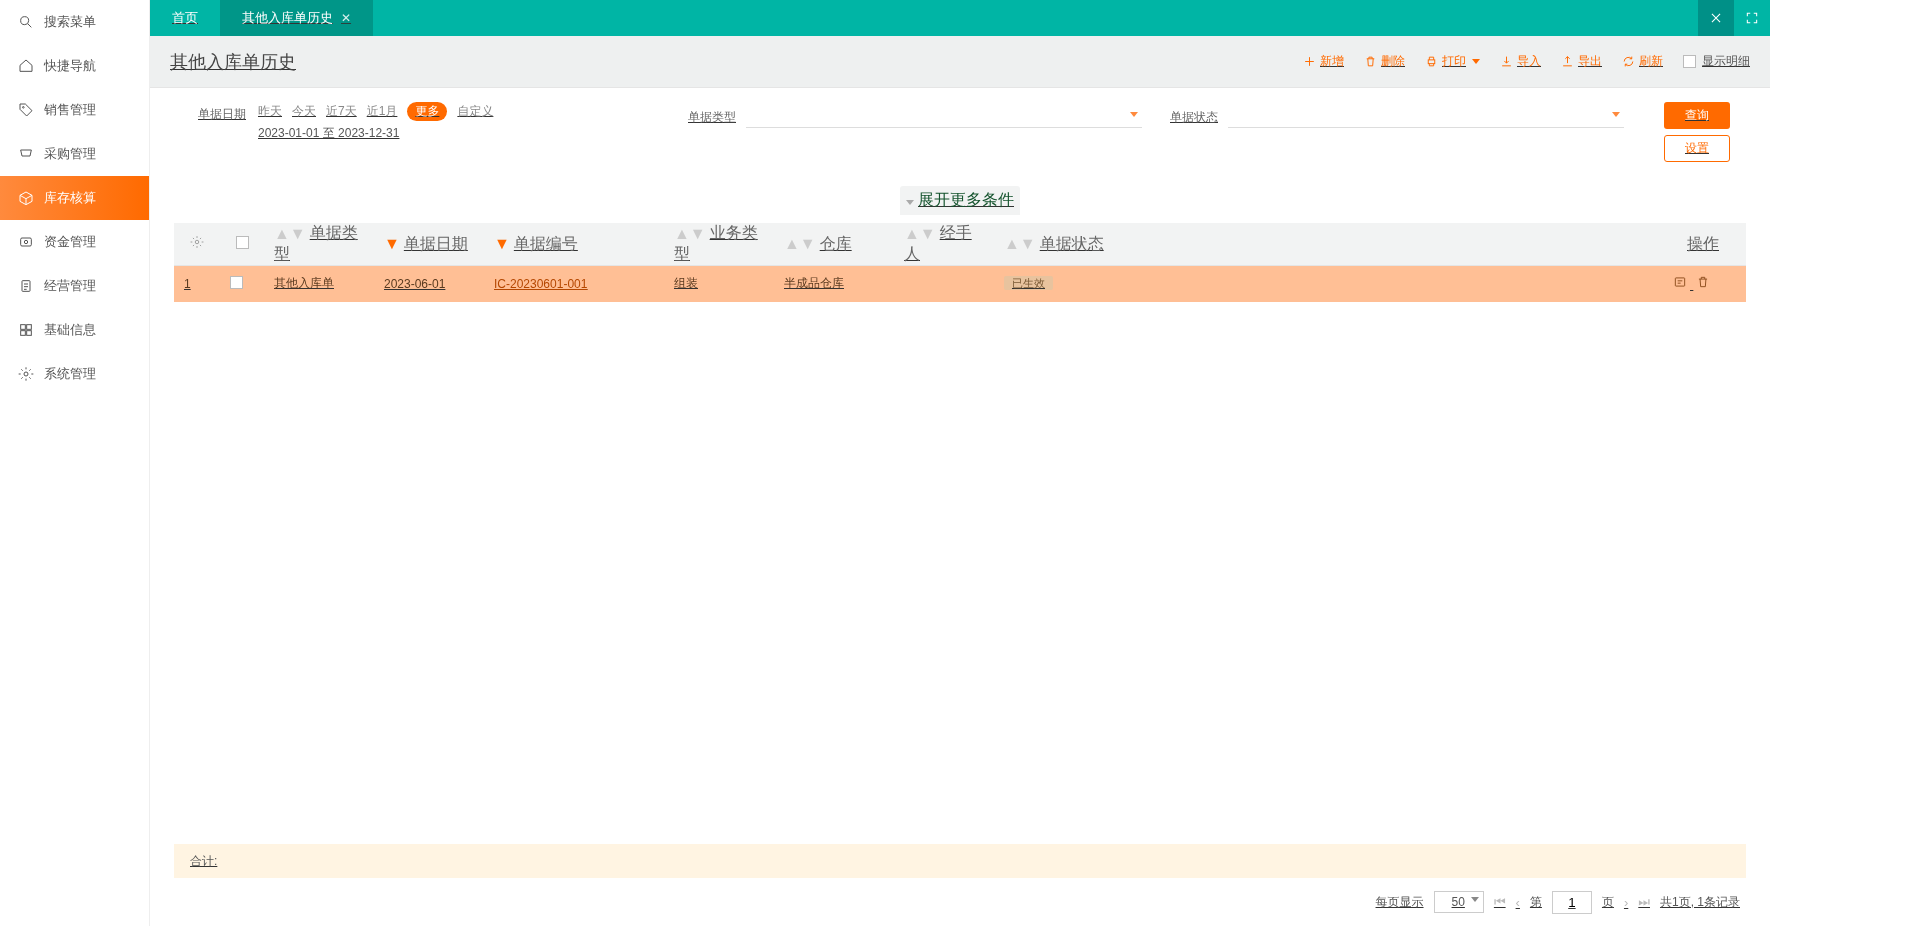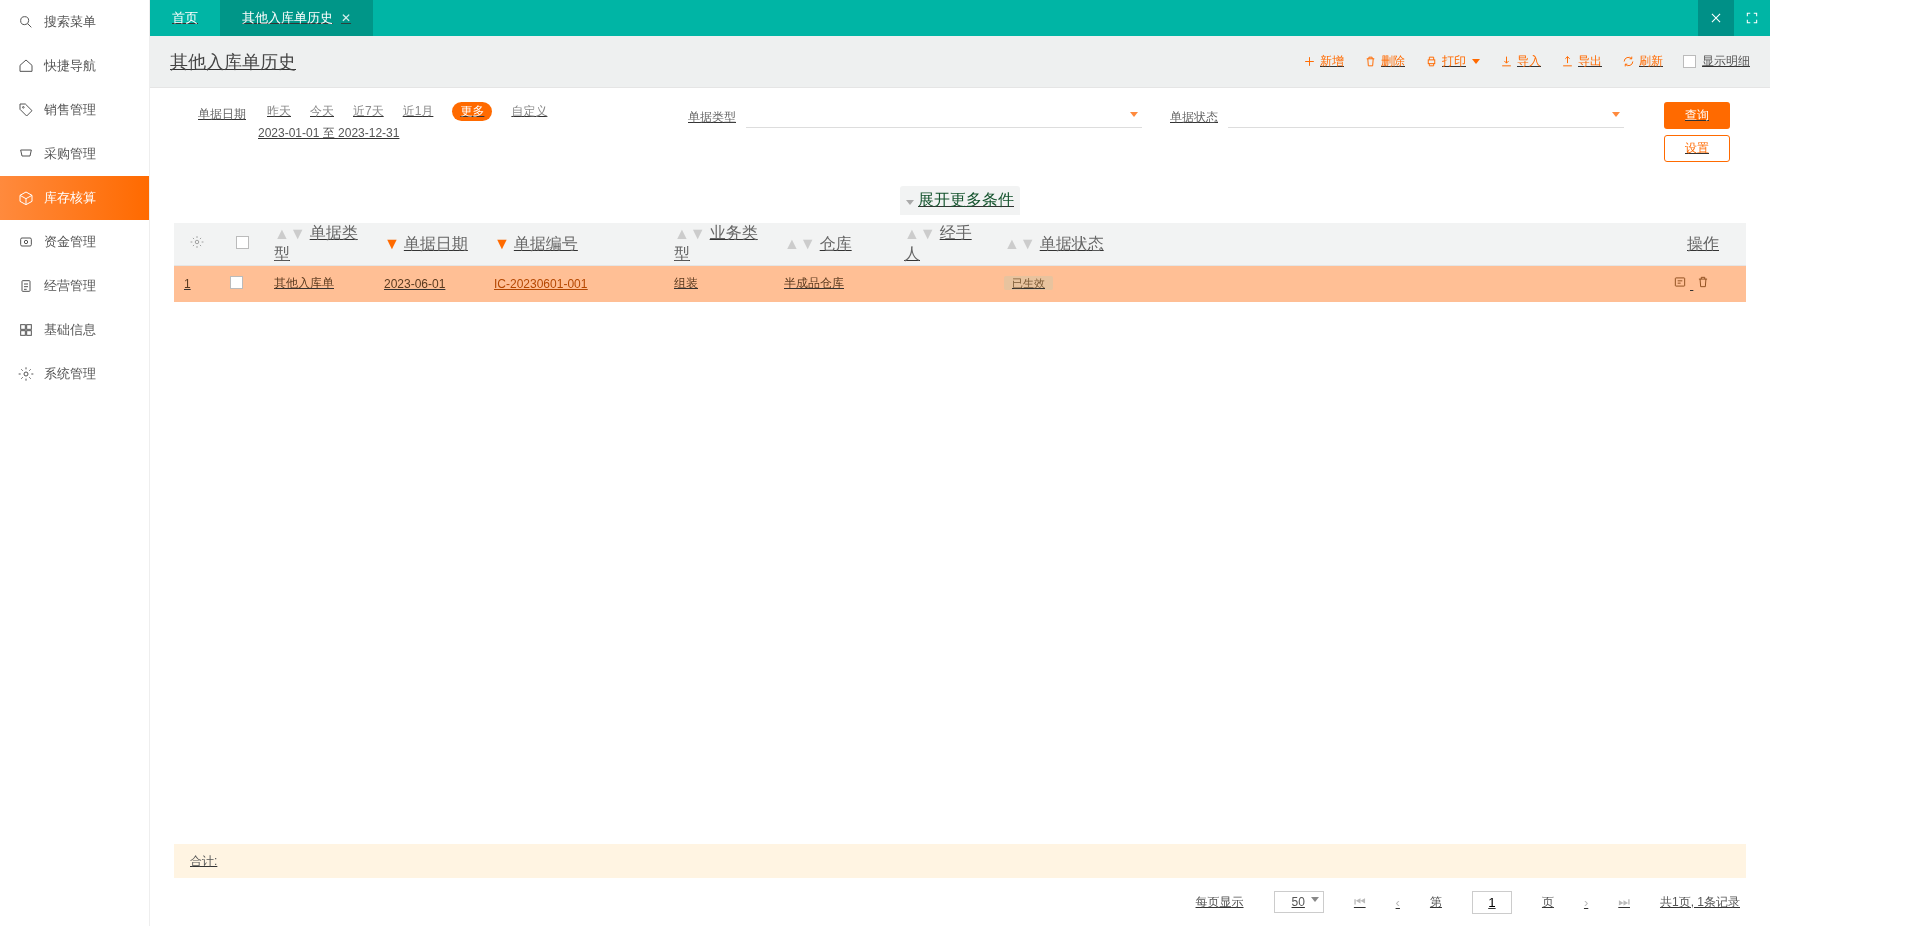--- a/index.html
+++ b/index.html
@@ -36,21 +36,21 @@
 .h-act .chev { margin-left: 2px; }
 .detail-toggle { display: flex; align-items: center; gap: 6px; color: #555; }
 .detail-toggle .cb { width: 13px; height: 13px; border: 1px solid #bbb; background: #fff; }
 
 
 .filters { background: #fff; padding: 14px 40px 0; position: relative; }
 .filter-row { display: flex; align-items: flex-start; gap: 20px; }
 .fgroup { display: flex; align-items: flex-start; gap: 12px; }
 .flabel { color: #666; padding-top: 4px; min-width: 56px; text-align: right; }
 .date-opts { display: flex; gap: 10px; align-items: center; flex-wrap: wrap; }
-.date-opt { color: #888; cursor: pointer; margin-left: 9px; }
+.date-opt { color: #888; cursor: pointer; }
 .date-opt.active-tag { background: #ff6a00; color: #fff; border-radius: 10px; padding: 1px 8px; }
 .date-range { color: #555; margin-top: 4px; }
 .select-line { flex: 1; display: flex; align-items: center; gap: 10px; }
 .dropdown { flex: 1; height: 26px; border-bottom: 1px solid #ddd; position: relative; display: flex; align-items: center; color: #999; }
 .dropdown .chev { position: absolute; right: 4px; color: #ff8a3d; }
 .btns-col { display: flex; flex-direction: column; gap: 6px; margin-left: 20px; }
 .btn-primary { background: #ff6a00; color: #fff; border: none; border-radius: 3px; padding: 5px 20px; font-size: 12px; cursor: pointer; }
 .btn-outline { background: #fff; color: #ff6a00; border: 1px solid #ff6a00; border-radius: 3px; padding: 4px 20px; font-size: 12px; cursor: pointer; }
 .expand-bar { text-align: center; margin-top: 24px; padding: 4px 0; color: #14532d; font-size: 16px; cursor: pointer; background: #f2f3f3; border-radius: 3px 3px 0 0; width: 120px; margin-left: auto; margin-right: auto; }
 
@@ -66,21 +66,21 @@
 tbody tr.data-row { background: #ffbf95; }
 tbody tr.data-row td { color: #5b3a1f; }
 .cb-sq { width: 13px; height: 13px; border: 1px solid #bbb; background: #fff; display: inline-block; }
 .link { color: #b54700; text-decoration: underline; cursor: pointer; }
 .status-tag { background: #e8c39e; color: #7a5a35; padding: 1px 8px; font-size: 11px; border-radius: 2px; }
 .row-act-ic { width: 14px; height: 14px; margin: 0 3px; cursor: pointer; display: inline-flex; }
 .row-act-ic svg { width: 14px; height: 14px; stroke: #8a4a1a; fill: none; stroke-width: 1.6; }
 
 
 .sum-bar { margin: 0 24px; background: #fff4e2; height: 34px; display: flex; align-items: center; padding: 0 16px; color: #555; }
-.pager { height: 48px; display: flex; align-items: center; justify-content: flex-end; padding: 0 30px; gap: 30px; color: #555; font-size: 12px; }
+.pager { height: 48px; display: flex; align-items: center; justify-content: flex-end; padding: 0 30px; gap: 10px; color: #555; font-size: 12px; }
 .pager .sel { border: 1px solid #ccc; padding: 3px 18px 3px 17px; position: relative; }
 .pager .sel .chev { position: absolute; right: 4px; top: 5px; color: #888; }
 .pager .pg-btn { color: #bbb; cursor: pointer; font-size: 13px; }
 .pager .pg-input { width: 40px; border: 1px solid #ccc; text-align: center; padding: 3px 0; }
 
 .chev-d { width: 0; height: 0; border-left: 4px solid transparent; border-right: 4px solid transparent; border-top: 5px solid currentColor; display: inline-block; }
 
 
 .c-gear{width:46px;} .c-cb{width:44px;} .c-type{width:110px;} .c-date{width:110px;} .c-num{width:180px;} .c-biz{width:110px;} .c-wh{width:120px;} .c-per{width:100px;} .c-stat{width:auto;} .c-ops{width:86px;}
 </style>

